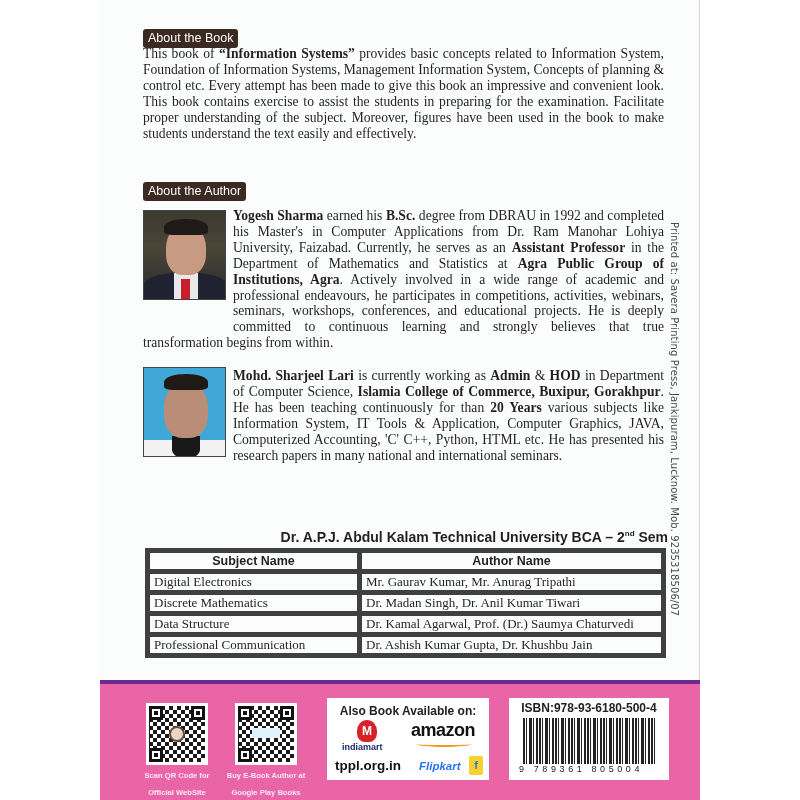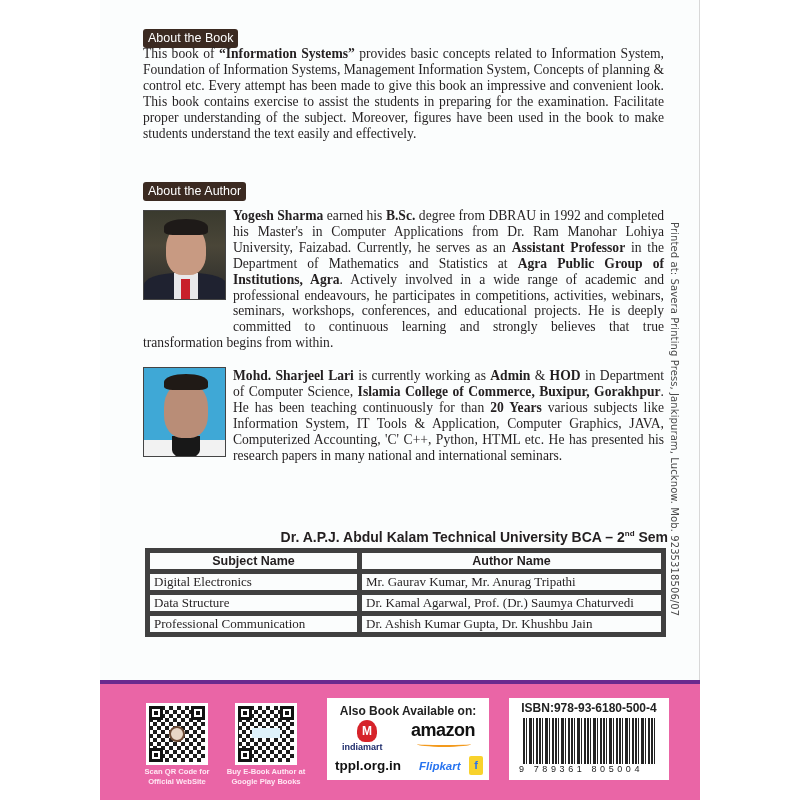--- a/index.html
+++ b/index.html
@@ -100,21 +100,21 @@
     position: relative;
   }
   .finder { position: absolute; width: 14px; height: 14px; border: 3px solid #111; background: #fff; }
   .finder::after { content: ""; position: absolute; left: 2px; top: 2px; width: 4px; height: 4px; background: #111; }
   .f-tl { left: 0; top: 0; } .f-tr { right: 0; top: 0; } .f-bl { left: 0; bottom: 0; }
   .qr-logo-1 { position: absolute; left: 20px; top: 20px; width: 16px; height: 16px; border-radius: 50%; background: #e8d6c6; border: 2px solid #6b4a35; }
   .qr-logo-2 { position: absolute; left: 14px; top: 22px; width: 28px; height: 10px; background: #dff2fb; }
 
   .qr-caption {
     position: absolute; top: 767px; width: 80px; text-align: center;
-    font-family: "Liberation Sans", sans-serif; font-weight: bold; font-size: 7.6px; line-height: 10px; color: #ffe8f4;
+    font-family: "Liberation Sans", sans-serif; font-weight: bold; font-size: 7.6px; line-height: 17px; color: #ffe8f4;
   }
   .cap-1 { left: 137px; }
   .cap-2 { left: 226px; }
 
   .stores {
     position: absolute; left: 327px; top: 698px; width: 162px; height: 82px; background: #ffffff;
   }
   .stores-title {
     position: absolute; left: 0; top: 6px; width: 162px; text-align: center;
     font-family: "Liberation Sans", sans-serif; font-weight: bold; font-size: 12px; color: #222;
@@ -187,20 +187,24 @@
   <thead>
     <tr>
       <th class="col-subject">Subject Name</th>
       <th>Author Name</th>
     </tr>
   </thead>
   <tbody>
     <tr>
       <td>Digital Electronics</td>
       <td>Mr. Gaurav Kumar, Mr. Anurag Tripathi</td>
+    </tr>
+    <tr>
+      <td>Discrete Mathematics</td>
+      <td>Dr. Madan Singh, Dr. Anil Kumar Tiwari</td>
     </tr>
     <tr>
       <td>Data Structure</td>
       <td>Dr. Kamal Agarwal, Prof. (Dr.) Saumya Chaturvedi</td>
     </tr>
     <tr>
       <td>Professional Communication</td>
       <td>Dr. Ashish Kumar Gupta, Dr. Khushbu Jain</td>
     </tr>
   </tbody>

